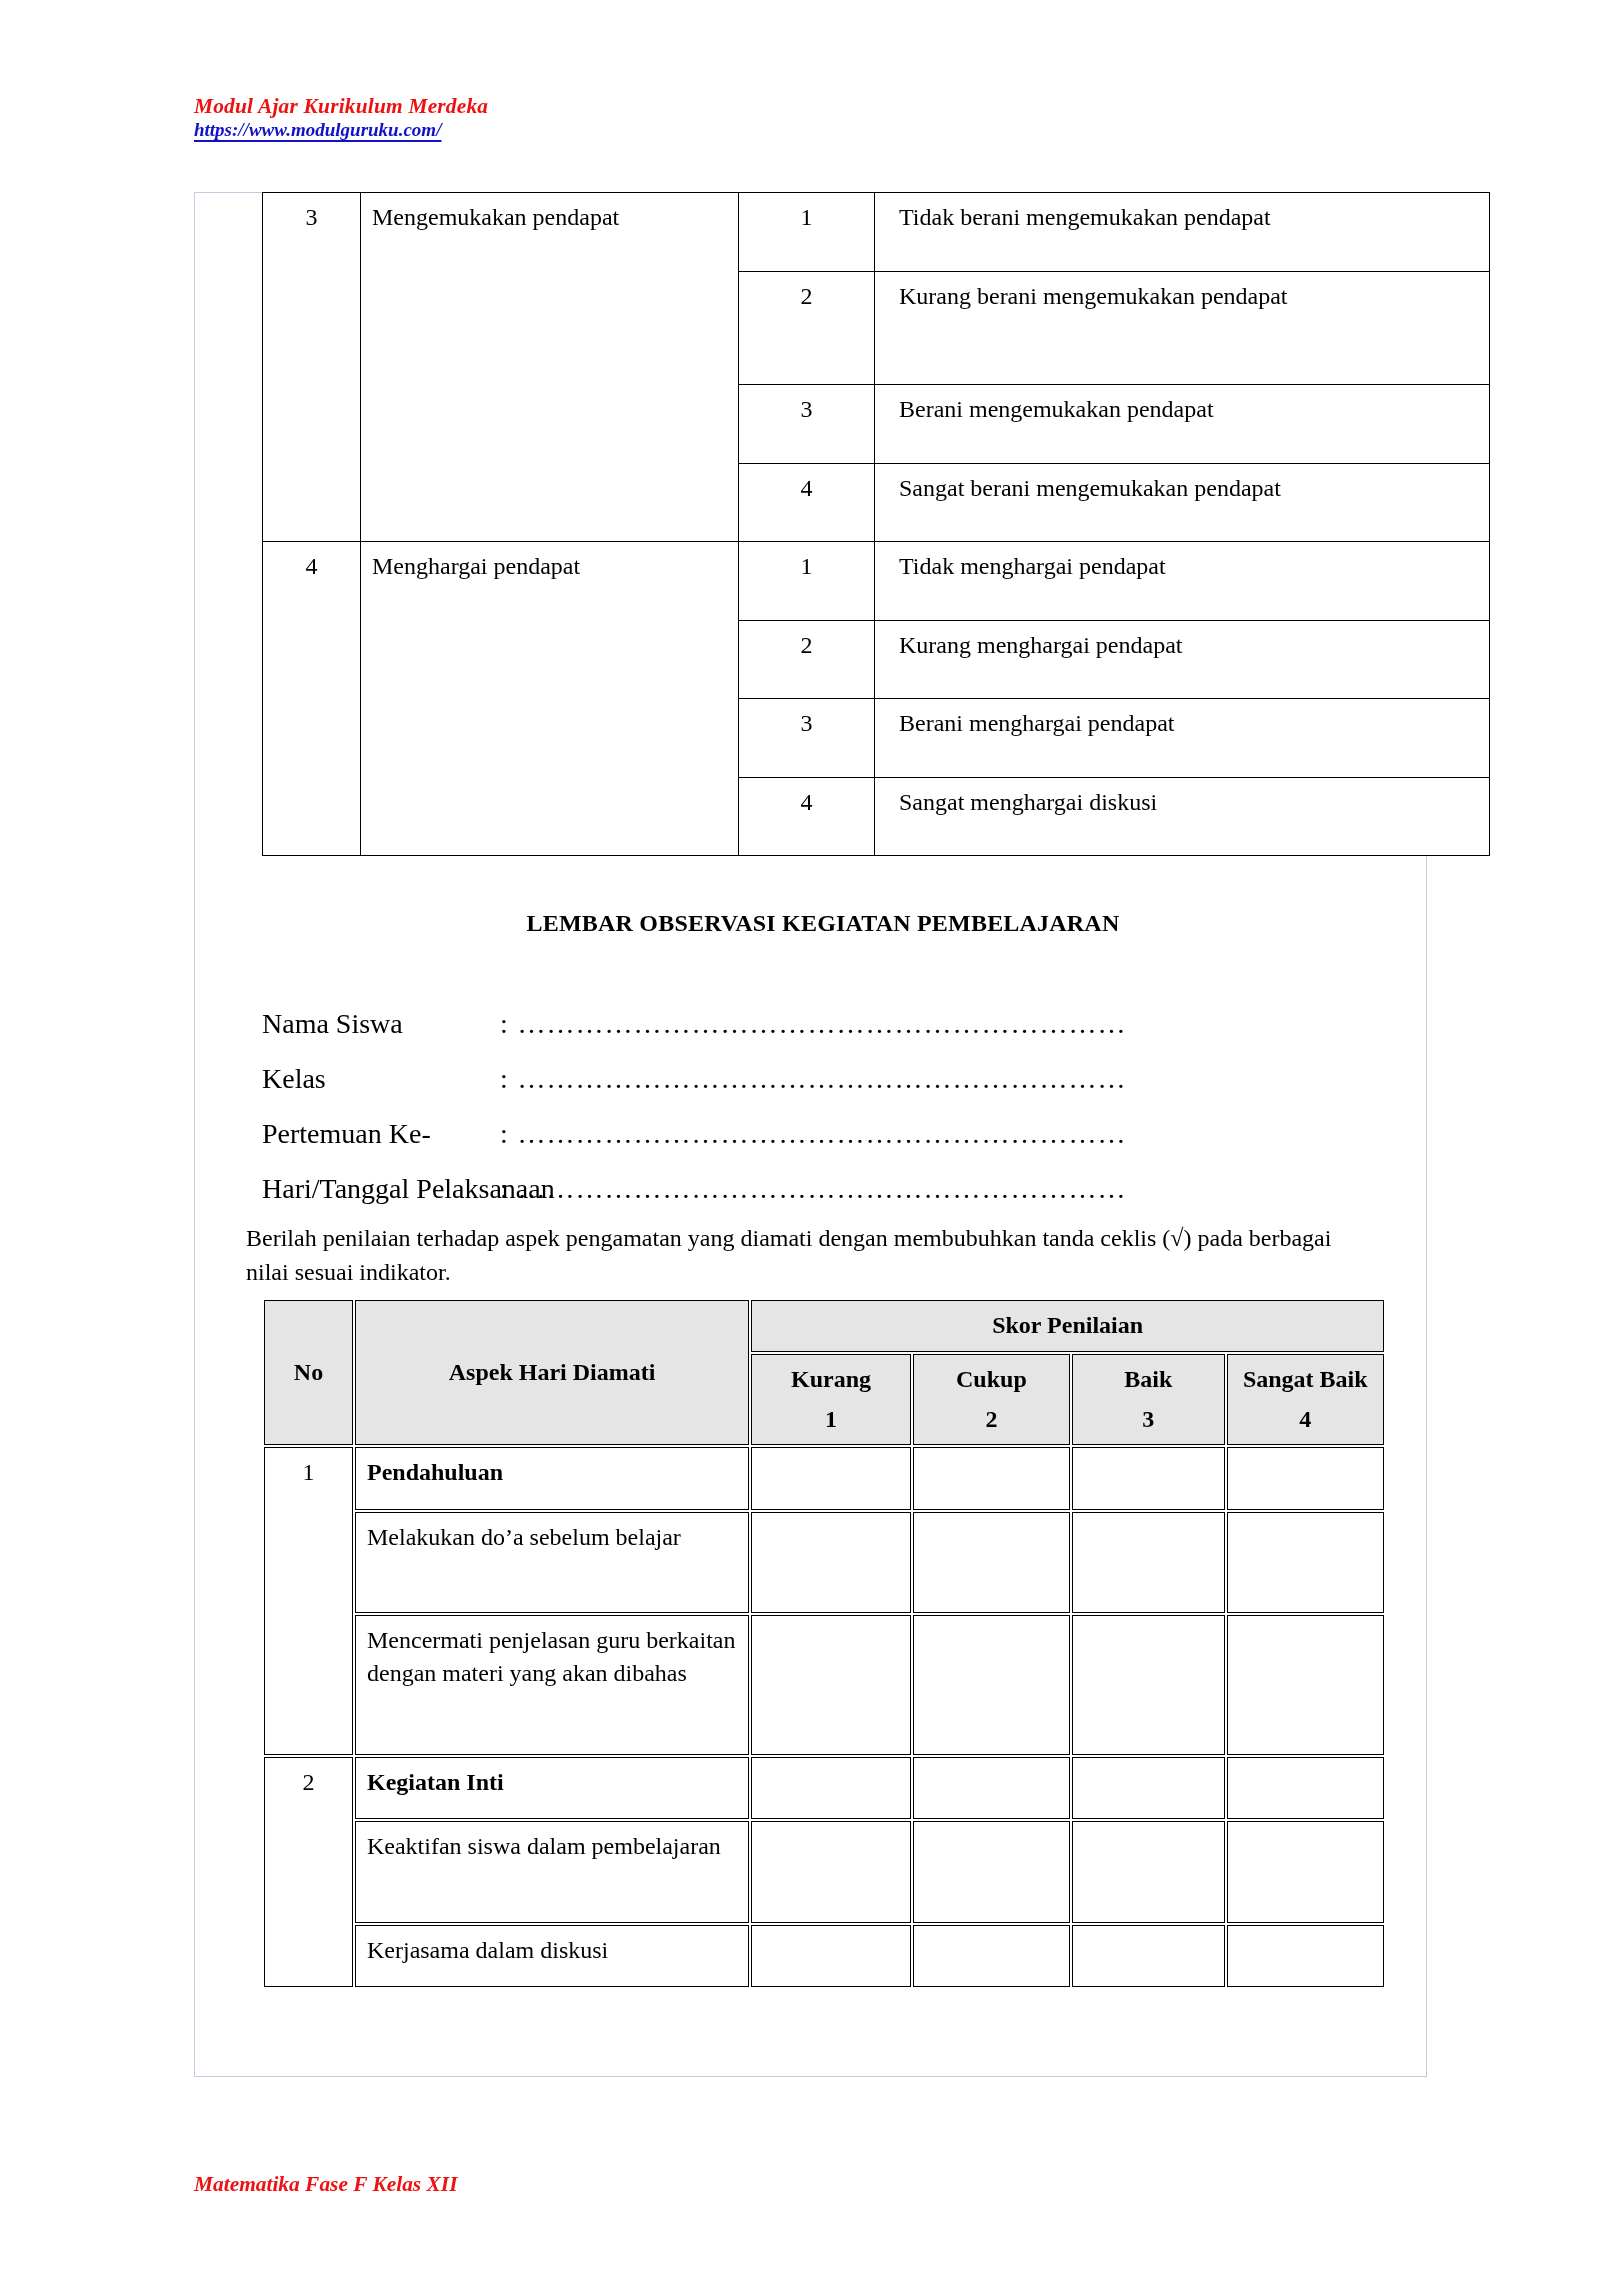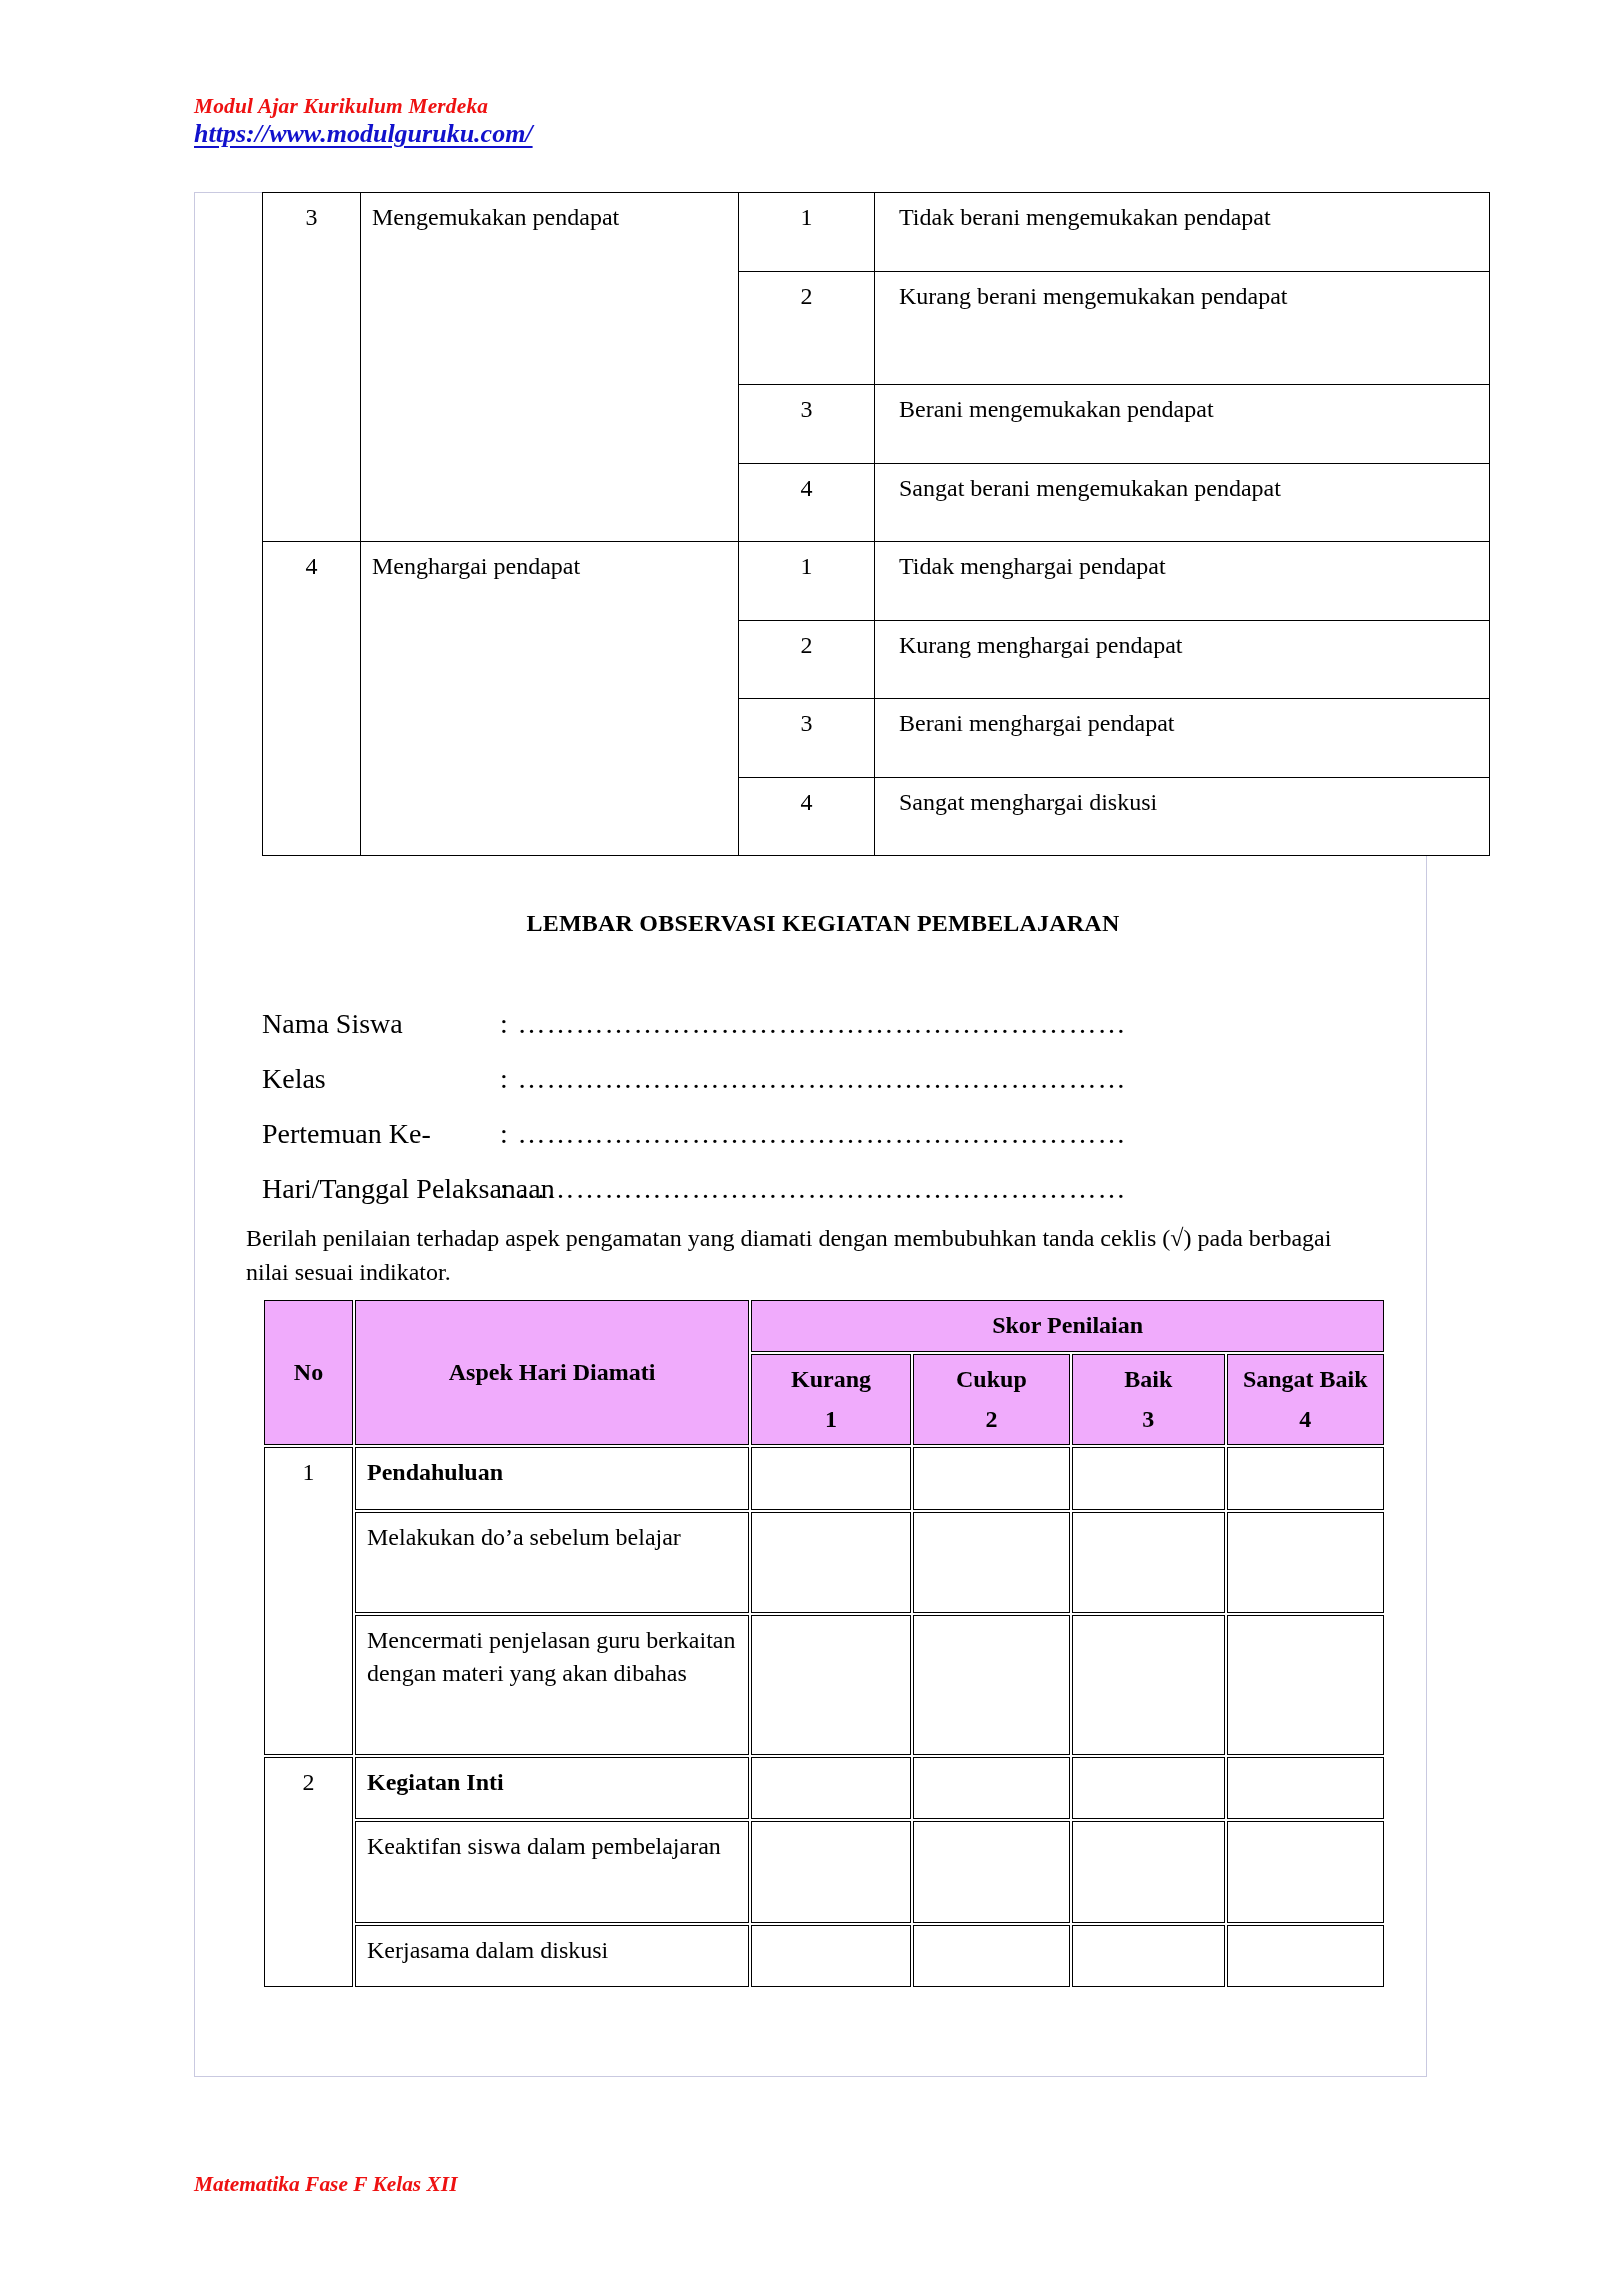--- a/index.html
+++ b/index.html
@@ -33,21 +33,21 @@
     font-style: italic;
     font-size: 21.4px;
     color: #ee1111;
     letter-spacing: 0.2px;
     white-space: nowrap;
   }
   .hdr-right {
     font-family: "Liberation Serif", "DejaVu Serif", serif;
     font-weight: bold;
     font-style: italic;
-    font-size: 26px;
+    font-size: 19px;
     color: #1111cc;
     text-decoration: underline;
     text-underline-offset: 4px;
     text-decoration-thickness: 2.4px;
     white-space: nowrap;
     margin-right: 3px;
   }
 
   
   .page-frame {
@@ -144,21 +144,21 @@
   }
   table.obs { width: 1124px; }
   table.obs th, table.obs td {
     border: 1.6px solid #000000;
     font-size: 24px;
     line-height: 1.34;
     padding: 8px 11px 9.5px 11px;
     vertical-align: top;
   }
   table.obs th {
-    background: #f0abfc;
+    background: #e5e5e5;
     font-weight: bold;
     text-align: center;
     vertical-align: middle;
   }
   table.obs th.th-no     { width: 75px; }
   table.obs th.th-aspect { width: 436px; }
   table.obs th.th-sub    { width: 151px; }
   table.obs td.td-no     { width: 75px;  text-align: center; vertical-align: top; }
   table.obs td.td-aspect { width: 436px; }
   table.obs td.td-mark   { width: 151px; }

